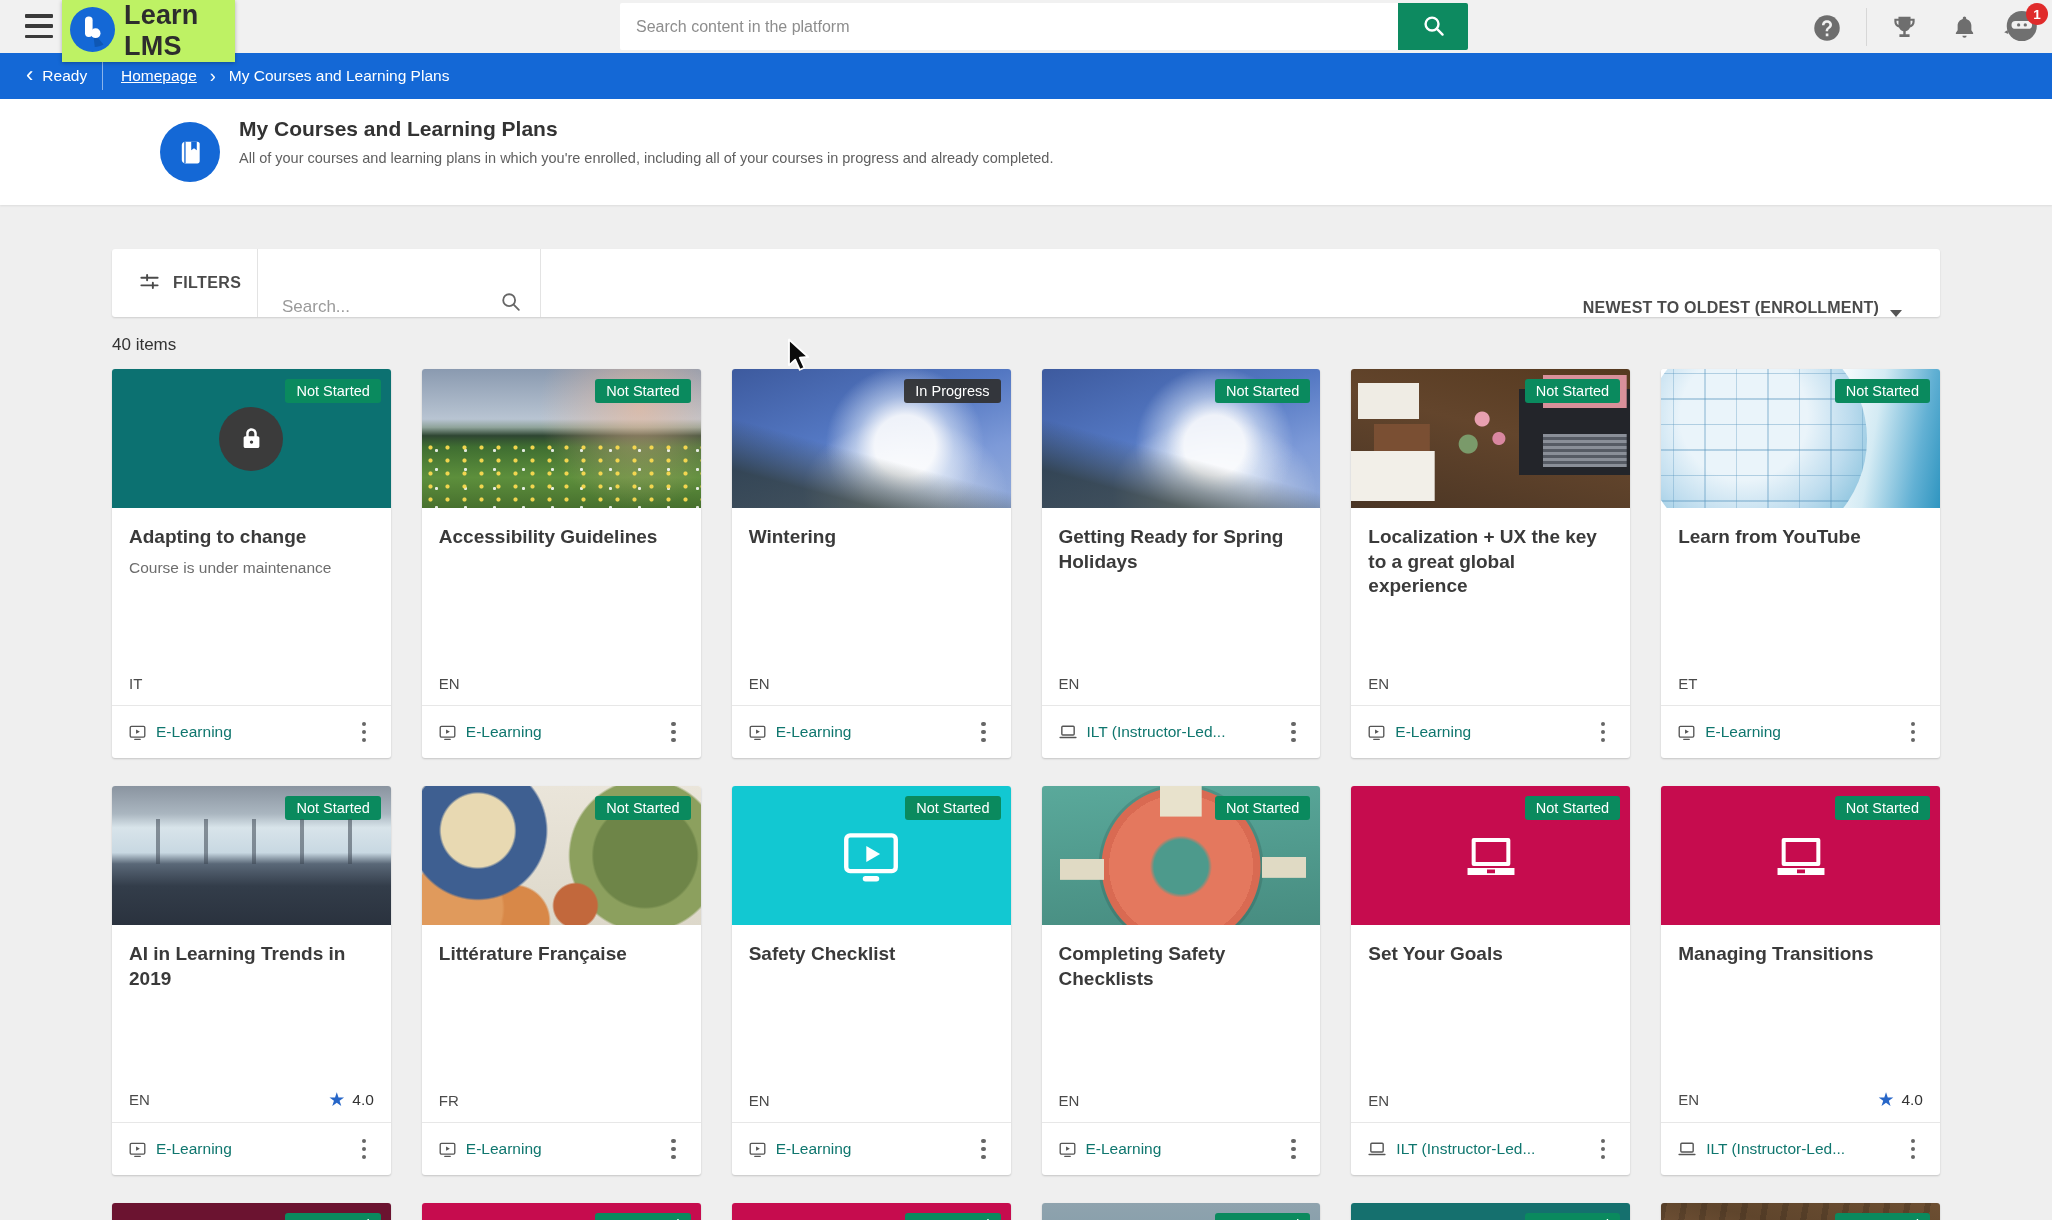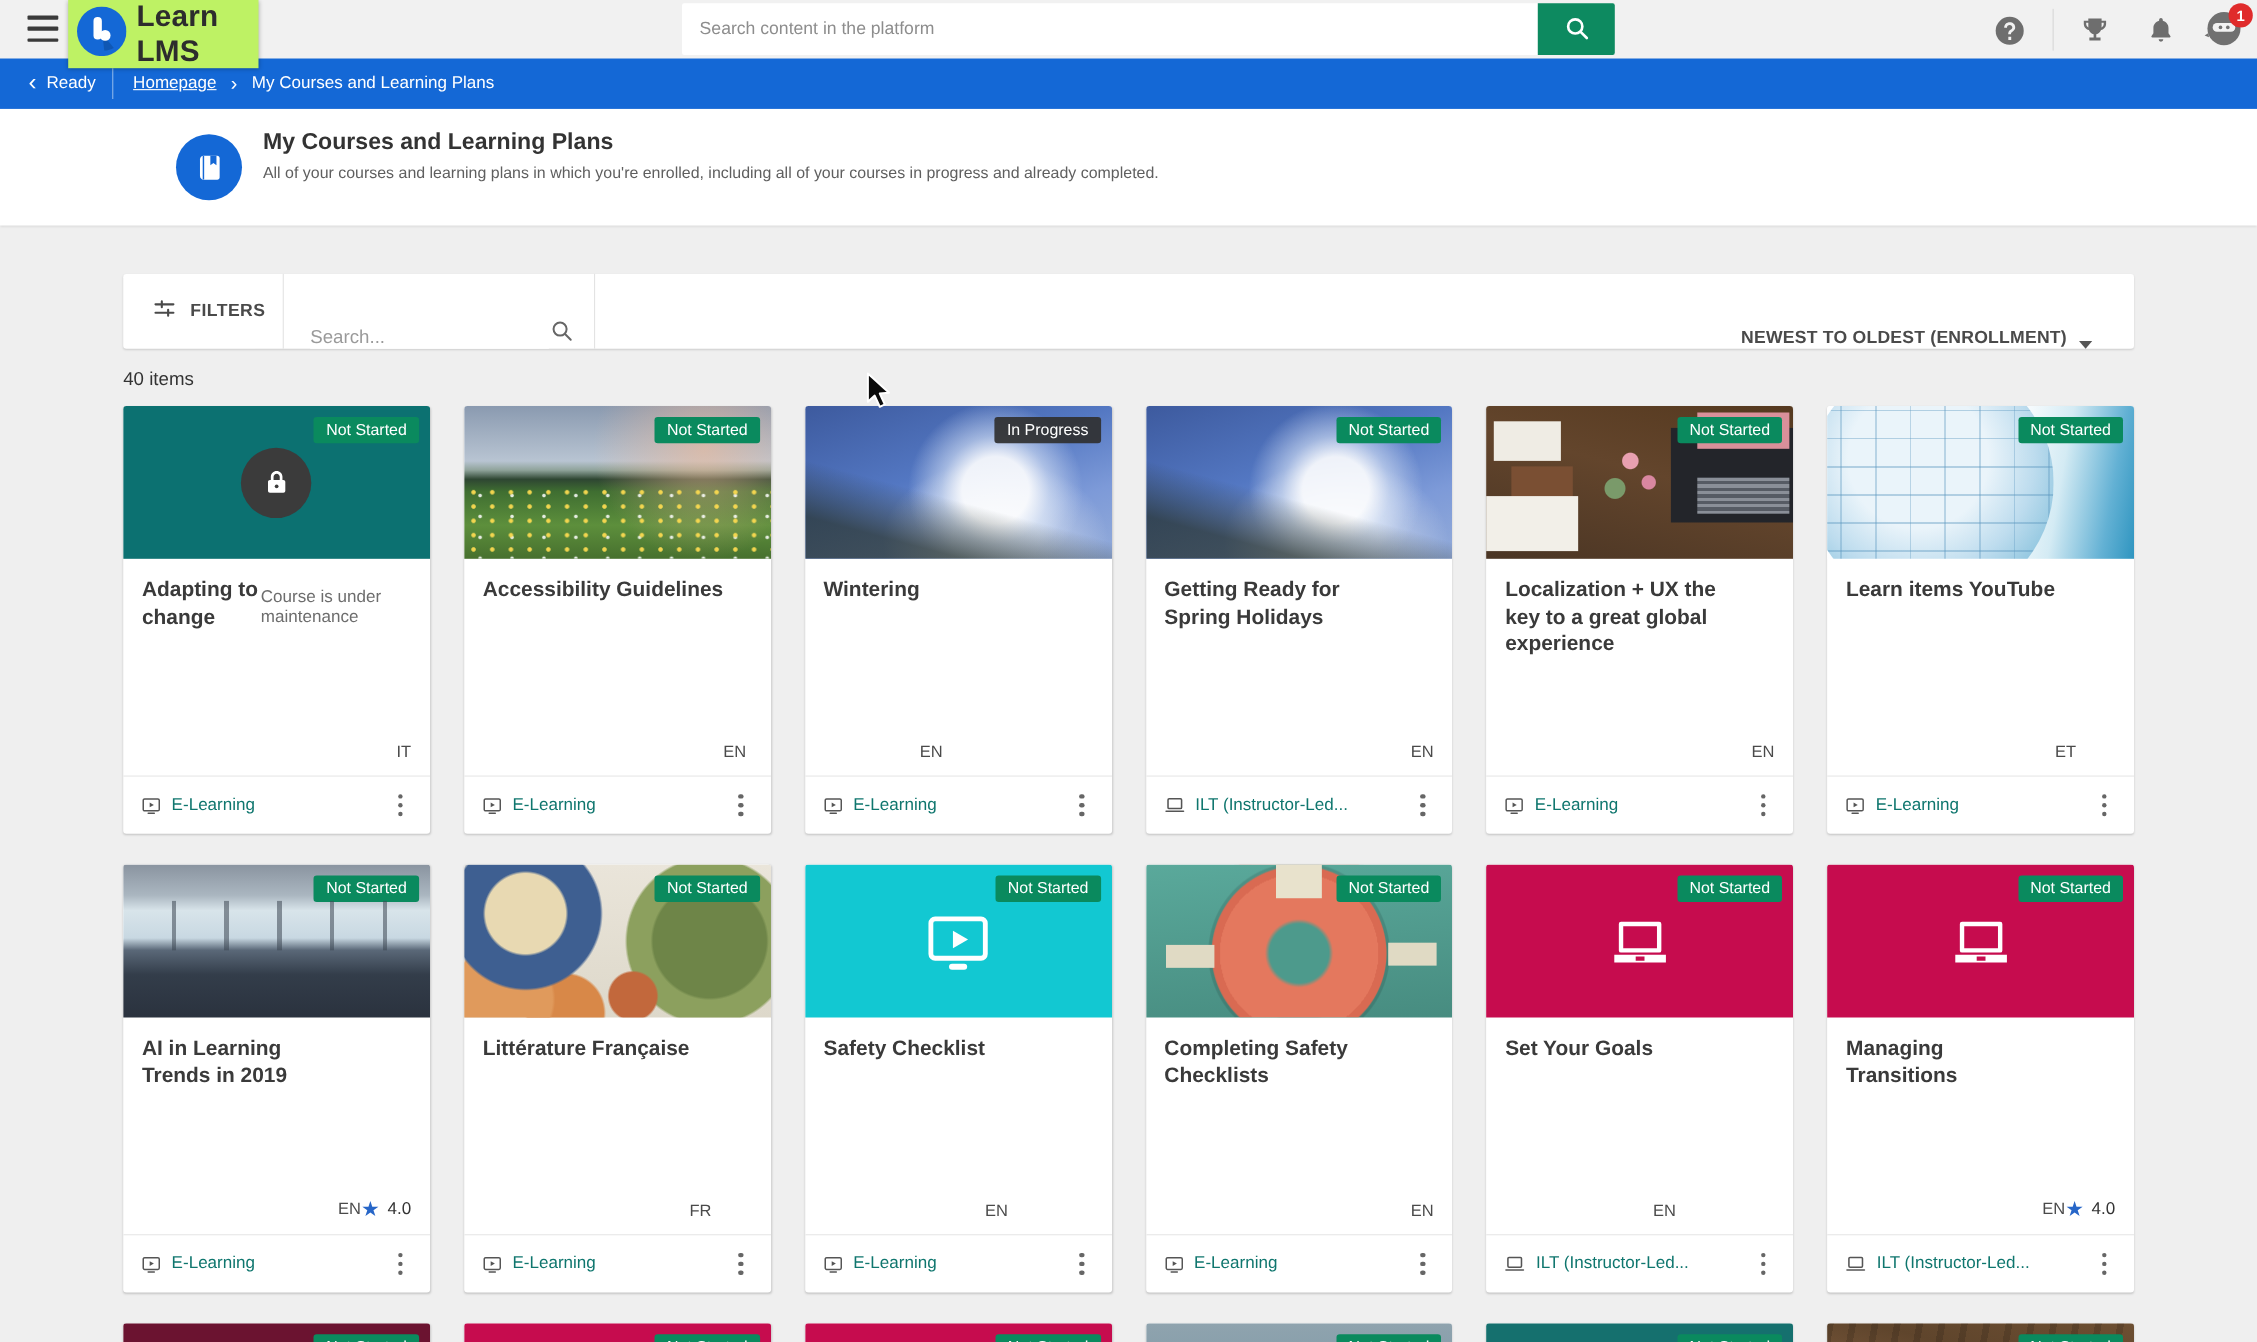--- a/index.html
+++ b/index.html
@@ -58,21 +58,21 @@
   .grid.partial { margin-top:28px; }
 
   
   .card { background:#fff; border-radius:3px; box-shadow:0 1px 2px rgba(0,0,0,.18); height:389px; display:flex; flex-direction:column; cursor:pointer; overflow:hidden; }
   .thumb { position:relative; height:139px; flex:none; overflow:hidden; }
   .badge { position:absolute; top:10px; right:10px; color:#fff; font-size:14.5px; padding:4px 11px; border-radius:3px; white-space:nowrap; }
   .badge--new { background:#0a8a5e; }
   .badge--progress { background:rgba(48,48,48,.92); }
   .thumb-iconwrap { position:absolute; inset:0; display:flex; align-items:center; justify-content:center; }
   .lock-circle { width:64px; height:64px; border-radius:50%; background:#3b3b3b; display:flex; align-items:center; justify-content:center; }
-  .card-body { flex:1; display:flex; flex-direction:row; padding:17px 17px 13px; }
+  .card-body { flex:1; display:flex; flex-direction:column; padding:17px 17px 13px; }
   .card-title { font-size:19px; font-weight:700; color:#3a3a3a; line-height:1.3; }
   .card-subtitle { font-size:15.5px; color:#6d6d6d; margin-top:9px; }
   .card-meta { margin-top:auto; display:flex; align-items:center; justify-content:space-between; }
   .card-lang { font-size:15px; color:#4a4a4a; }
   .card-rating { display:flex; align-items:center; gap:7px; }
   .star { color:#2766c8; font-size:19px; line-height:1; }
   .rating-val { font-size:15.5px; color:#333; }
   .card-footer { flex:none; height:53px; border-top:1px solid #e7e7e7; display:flex; align-items:center; padding:0 12px 0 16px; }
   .type-icon { display:flex; margin-right:9px; }
   .type-label { font-size:15.5px; color:#0f766e; white-space:nowrap; overflow:hidden; }
@@ -422,21 +422,21 @@
           </span>
     </div>
   </div>
 
   <div class="card">
     <div class="thumb thumb--globe">
 
       <span class="badge badge--new">Not Started</span>
     </div>
     <div class="card-body">
-      <div class="card-title">Learn items YouTube</div>
+      <div class="card-title">Learn from YouTube</div>
 
       <div class="card-meta">
         <span class="card-lang">ET</span>
 
       </div>
     </div>
     <div class="card-footer">
       <span class="type-icon">
             <svg width="19" height="19" viewBox="0 0 24 24" fill="none" stroke="#555" stroke-width="1.7">
               <rect x="2.8" y="4.2" width="18.4" height="13.6" rx="1.6"></rect>

